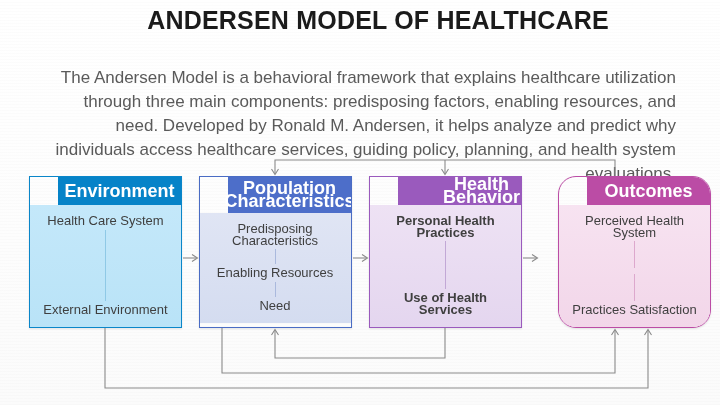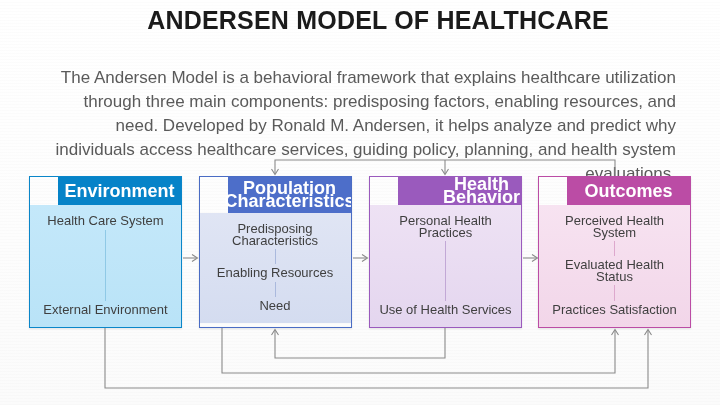--- a/index.html
+++ b/index.html
@@ -123,25 +123,26 @@
   #box-population .box-body {
     background: linear-gradient(180deg, #e0e5f4 0%, #d4dcf0 100%);
   }
   #box-population .divider { background: #aab9dd; }
 
   
   #box-behavior { left: 369px; top: 176px; border-color: #9a5abd; }
   #box-behavior .box-header { background: #9a5abd; padding-left: 48px; }
   #box-behavior .box-body {
     background: linear-gradient(180deg, #eee2f4 0%, #e4d6ef 100%);
+    font-weight: bold;
   }
   #box-behavior .divider { background: #c2a8d6; }
 
   
-  #box-outcomes { left: 538px; top: 176px; border-color: #bb4ca5; }
+  #box-outcomes { left: 558px; top: 176px; border-color: #bb4ca5; border-radius: 18px; }
   #box-outcomes .box-header { background: #bb4ca5; }
   #box-outcomes .box-body {
     background: linear-gradient(180deg, #f7e3f1 0%, #f2d6e9 100%);
   }
   #box-outcomes .divider { background: #dda8cd; }
 
   
   #connectors {
     position: absolute;
     inset: 0;
@@ -192,21 +193,20 @@
       <div class="divider"></div>
       <div class="item">Use of Health Services</div>
     </div>
   </div>
 
   <div class="box" id="box-outcomes">
     <div class="box-header">Outcomes</div>
     <div class="box-body">
       <div class="item">Perceived Health System</div>
       <div class="divider"></div>
-      <div class="item">Evaluated Health Status</div>
       <div class="divider"></div>
       <div class="item">Practices Satisfaction</div>
     </div>
   </div>
 
   <svg id="connectors" viewBox="0 0 720 405">
 
     <g>
       <line x1="183" y1="258" x2="197" y2="258"></line>
       <path class="arrowhead" d="M 192 254.5 L 197.5 258 L 192 261.5"></path>

